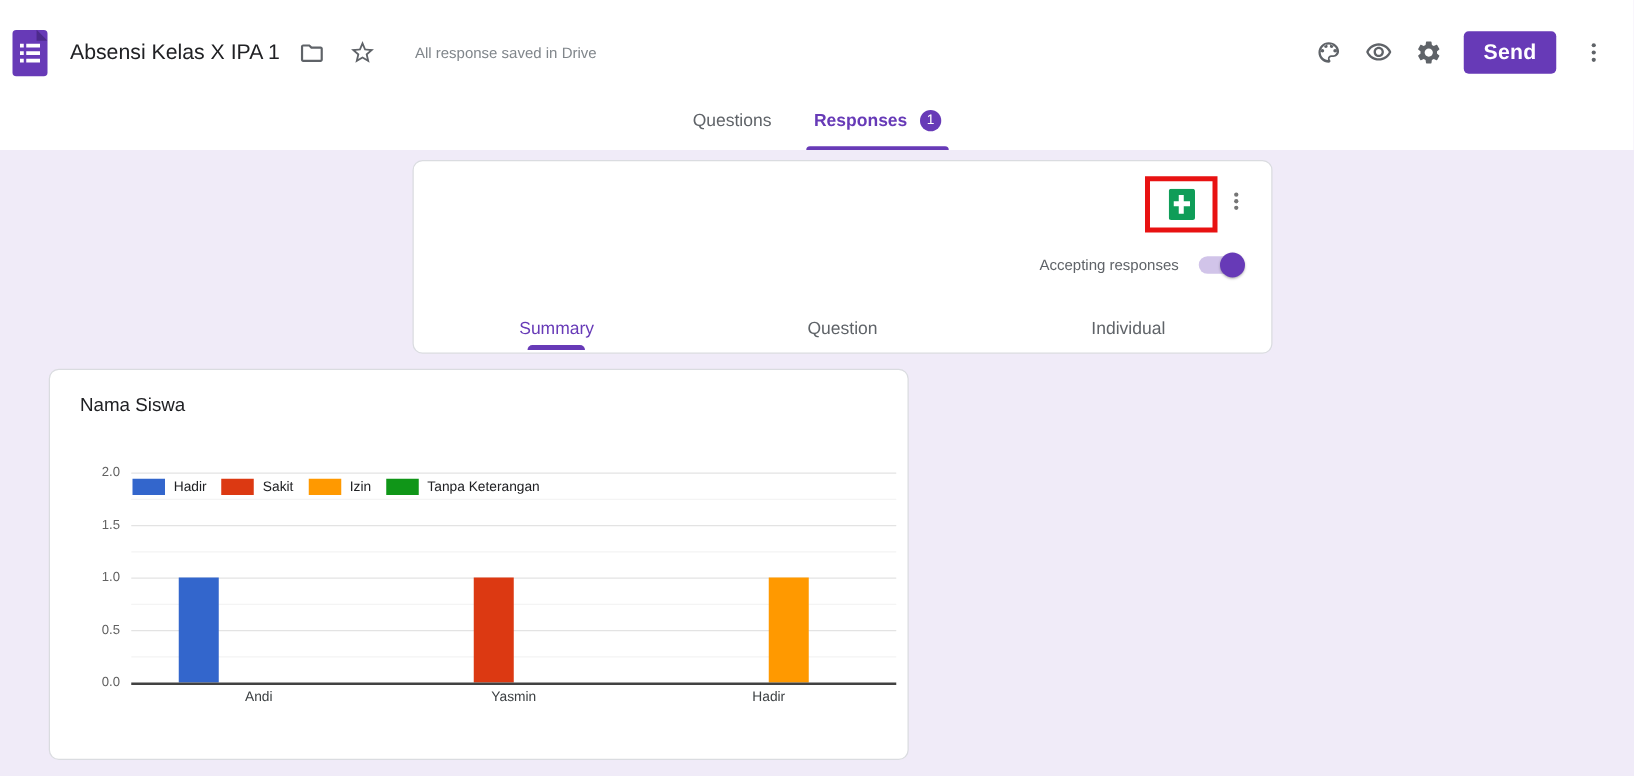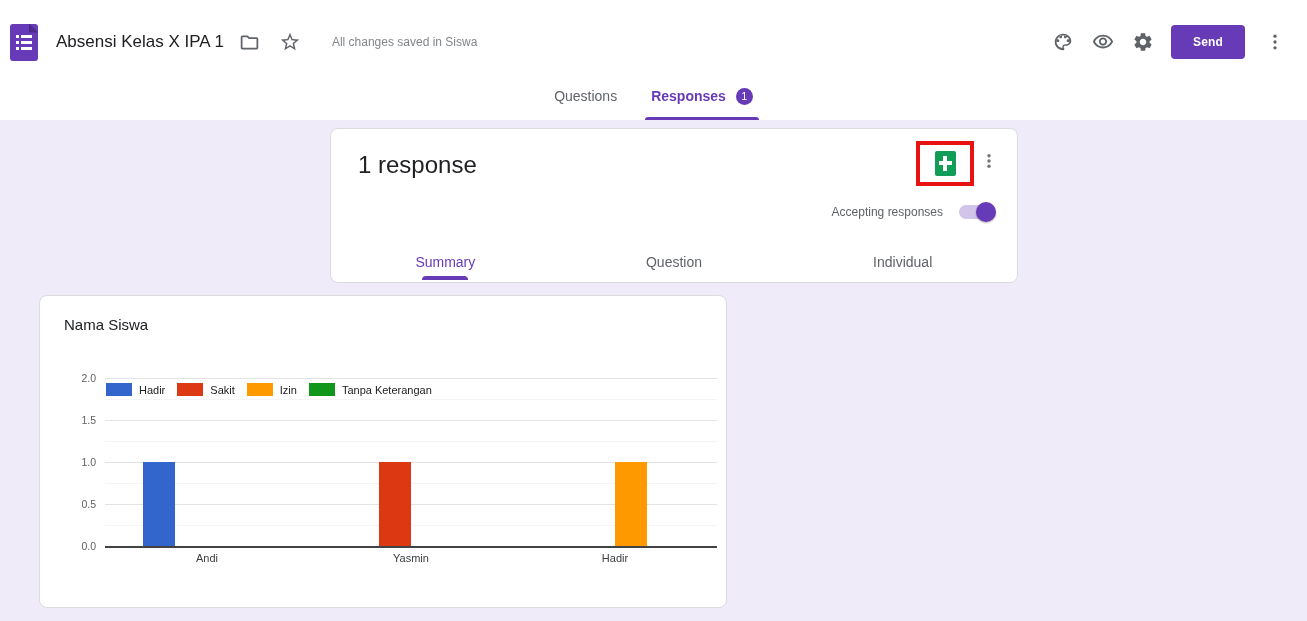--- a/index.html
+++ b/index.html
@@ -24,21 +24,21 @@
   .forms-logo .row .dot { width:3px; margin-right:2px; }
   .forms-logo .row .bar { width:11px; }
   .form-title { font-size:17px; color:#202124; margin-left:18px; cursor:text; white-space:nowrap; }
   .hdr-icon-btn { width:40px; height:40px; border:none; background:transparent; border-radius:50%;
     display:flex; align-items:center; justify-content:center; cursor:pointer; flex:none; }
   .hdr-icon-btn svg { fill:#5f6368; }
   .saved-status { font-size:12px; color:#80868b; margin-left:22px; white-space:nowrap; }
   .hdr-spacer { flex:1; }
   .send-btn {
     background:#673ab7; color:#fff; border:none; border-radius:4px;
-    width:74px; height:34px; font-size:12px; font-weight:700; letter-spacing:.2px;
+    width:74px; height:34px; font-size:17px; font-weight:700; letter-spacing:.2px;
     cursor:pointer; margin:0 14px 0 8px; font-family:inherit;
   }
   
   .main-tabs { position:absolute; left:0; right:0; bottom:0; height:36px;
     display:flex; justify-content:center; gap:30px; }
   .tab { position:relative; display:flex; align-items:center; gap:10px;
     font-size:14px; color:#5f6368; cursor:pointer; padding:0 2px 12px; }
   .tab.active { color:#673ab7; font-weight:700; }
   .tab.active::after { content:""; position:absolute; left:-4px; right:-4px; bottom:0;
     height:3px; background:#673ab7; border-radius:3px 3px 0 0; }
@@ -113,21 +113,21 @@
       <button class="hdr-icon-btn" style="margin-left:6px">
         <svg width="21" height="21" viewBox="0 0 24 24">
             <path d="M9.17 6l2 2H20v10H4V6h5.17M10 4H4c-1.1 0-1.99.9-1.99 2L2 18c0 1.1.9 2 2 2h16c1.1 0 2-.9 2-2V8c0-1.1-.9-2-2-2h-8l-2-2z"></path>
           </svg>
       </button>
       <button class="hdr-icon-btn">
         <svg width="22" height="22" viewBox="0 0 24 24">
             <path d="M22 9.24l-7.19-.62L12 2 9.19 8.63 2 9.24l5.46 4.73L5.82 21 12 17.27 18.18 21l-1.63-7.03L22 9.24zM12 15.4l-3.76 2.27 1-4.28-3.32-2.88 4.38-.38L12 6.1l1.71 4.04 4.38.38-3.32 2.88 1 4.28L12 15.4z"></path>
           </svg>
       </button>
-      <div class="saved-status">All changes saved in Siswa</div>
+      <div class="saved-status">All response saved in Drive</div>
       <div class="hdr-spacer"></div>
       <button class="hdr-icon-btn">
         <svg width="22" height="22" viewBox="0 0 24 24">
             <path d="M12 3c-4.97 0-9 4.03-9 9s4.03 9 9 9c.83 0 1.5-.67 1.5-1.5 0-.39-.15-.74-.39-1.01-.23-.26-.38-.61-.38-.99 0-.83.67-1.5 1.5-1.5H16c2.76 0 5-2.24 5-5 0-4.42-4.03-8-9-8zm4 11.5h-1.77c-1.66 0-3 1.34-3 3 0 .36.06.71.18 1.03-3.76-.3-6.41-3.32-6.41-6.53 0-3.86 3.14-7 7-7s7 2.69 7 6c0 1.93-1.57 3.5-3 3.5zM6.5 12c-.83 0-1.5-.67-1.5-1.5S5.67 9 6.5 9 8 9.67 8 10.5 7.33 12 6.5 12zm3-4C8.67 8 8 7.33 8 6.5S8.67 5 9.5 5s1.5.67 1.5 1.5S10.33 8 9.5 8zm5 0c-.83 0-1.5-.67-1.5-1.5S13.67 5 14.5 5s1.5.67 1.5 1.5S15.33 8 14.5 8zm3 4c-.83 0-1.5-.67-1.5-1.5S16.67 9 17.5 9s1.5.67 1.5 1.5-.67 1.5-1.5 1.5z"></path>
           </svg>
       </button>
       <button class="hdr-icon-btn">
         <svg width="22" height="22" viewBox="0 0 24 24">
             <path d="M12 6c3.79 0 7.17 2.13 8.82 5.5C19.17 14.87 15.79 17 12 17s-7.17-2.13-8.82-5.5C4.83 8.13 8.21 6 12 6m0-2C7 4 2.73 7.11 1 11.5 2.73 15.89 7 19 12 19s9.27-3.11 11-7.5C21.27 7.11 17 4 12 4zm0 5c1.38 0 2.5 1.12 2.5 2.5S13.38 14 12 14s-2.5-1.12-2.5-2.5S10.62 9 12 9m0-2c-2.48 0-4.5 2.02-4.5 4.5S9.52 16 12 16s4.5-2.02 4.5-4.5S14.48 7 12 7z"></path>
           </svg>
@@ -153,21 +153,20 @@
       <div class="tab active">
         <span>Responses</span>
         <span class="badge">1</span>
       </div>
     </nav>
   </header>
 
   <main>
 
     <section class="card response-card">
-      <h1 class="response-title">1 response</h1>
 
       <div class="highlight-box">
         <button class="sheets-btn">
           <svg width="21" height="25" viewBox="0 0 21 25">
             <rect x="0" y="0" width="21" height="25" rx="2" fill="#0f9d58"></rect>
             <rect x="8" y="5" width="4" height="15" fill="#ffffff"></rect>
             <rect x="4" y="10" width="13" height="4" fill="#ffffff"></rect>
           </svg>
         </button>
       </div>

